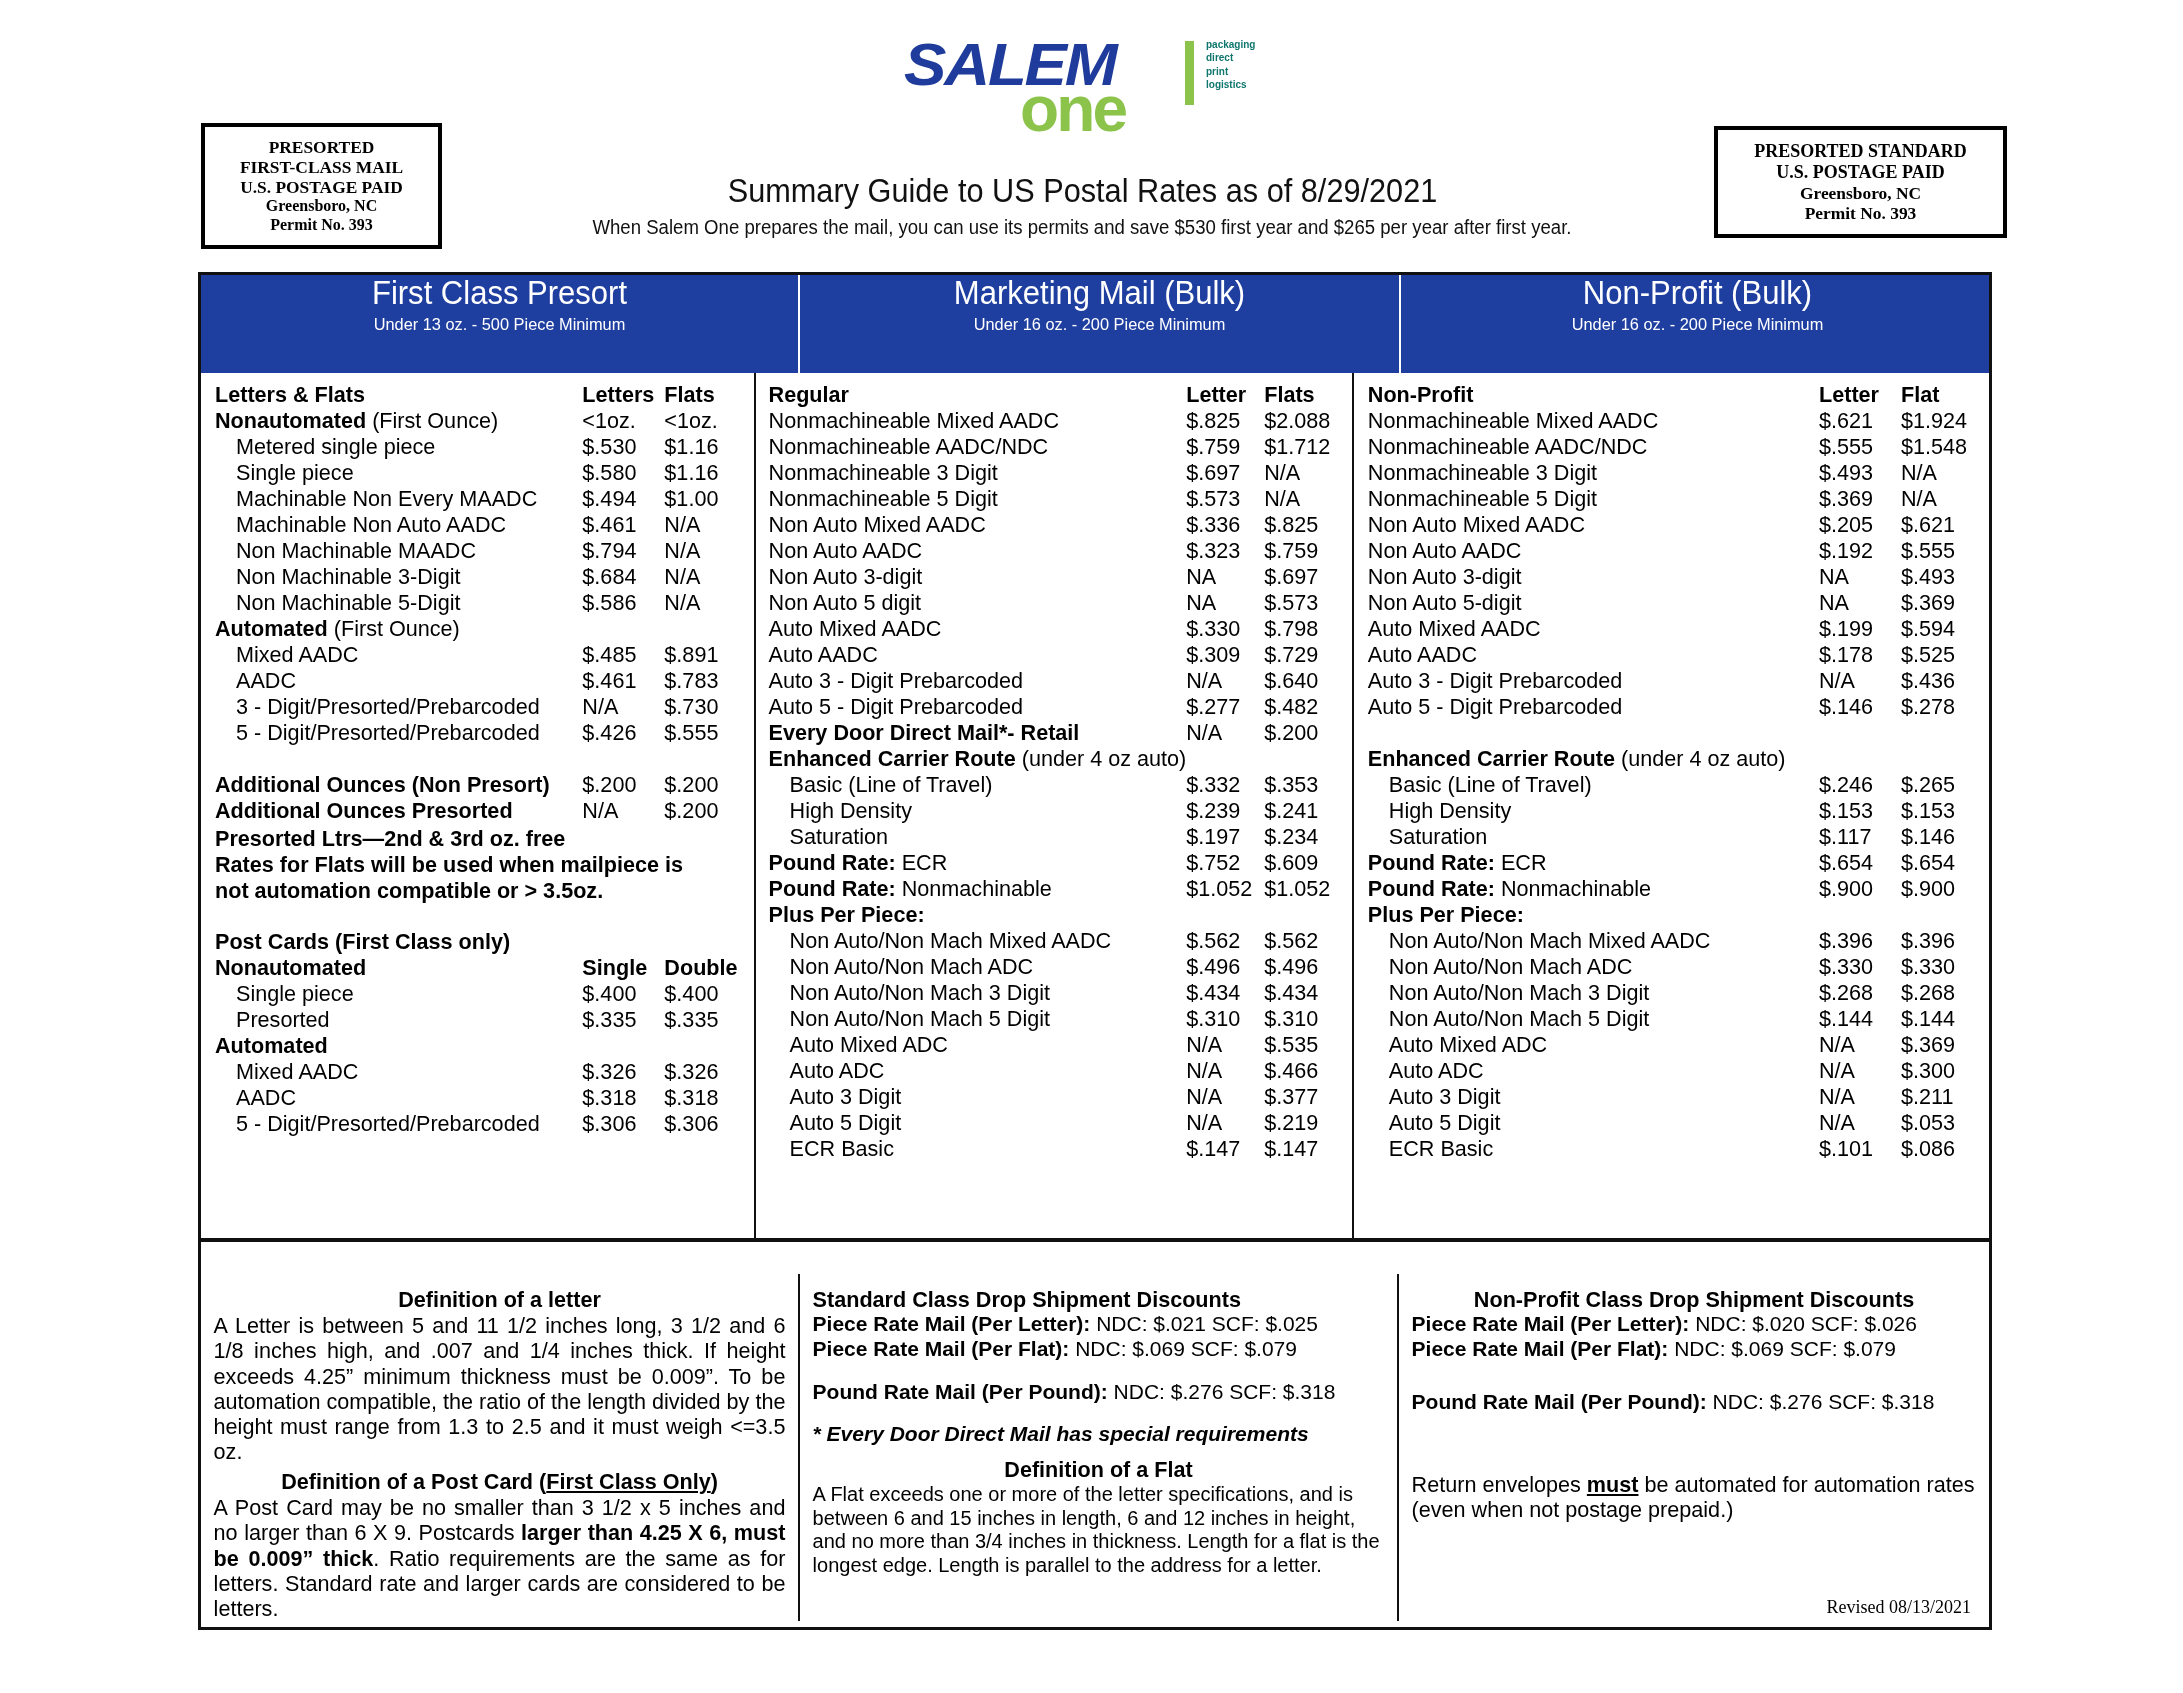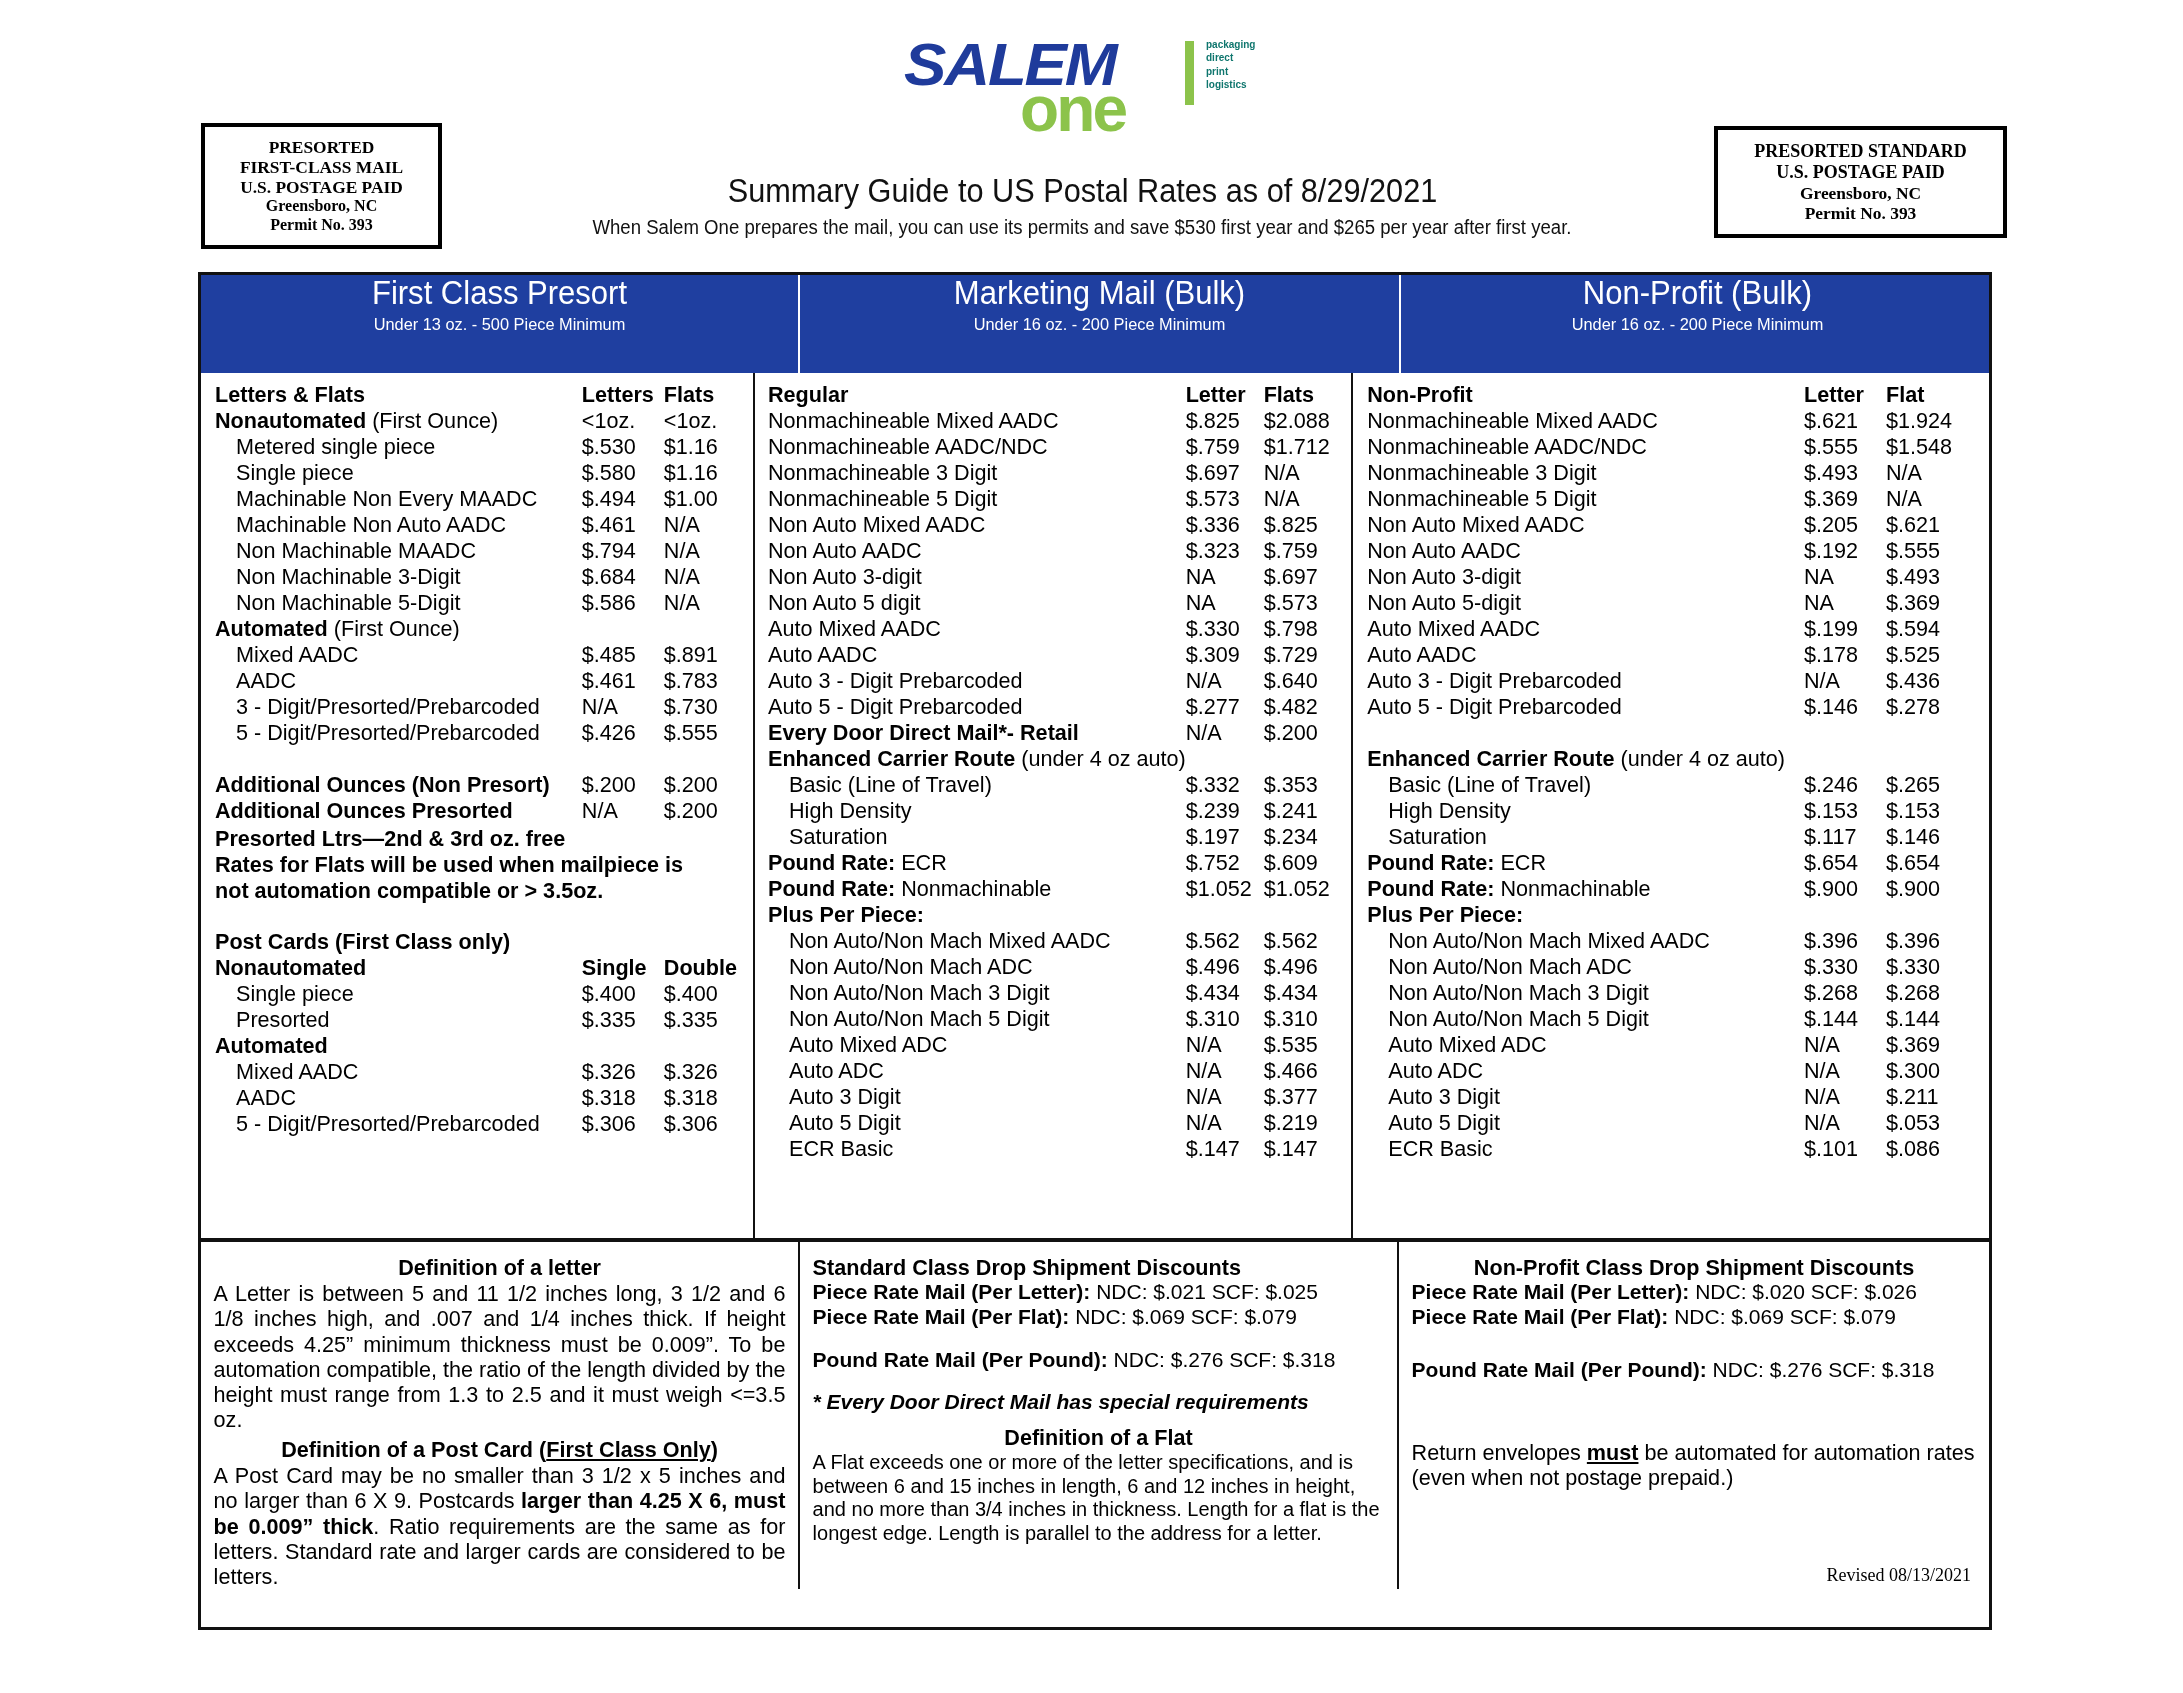--- a/index.html
+++ b/index.html
@@ -96,30 +96,30 @@
   .bluecell .bs{font-size:17.4px;font-weight:400;line-height:1.1;margin-top:4.2px;transform:scaleX(0.94);display:block;}
   .bluediv{width:0;border-left:2.1px solid #fff;}
 
   .cols{
     position:absolute;left:0;top:98px;width:100%;height:865px;display:flex;
     box-sizing:border-box;
   }
   .col{box-sizing:border-box;padding:11.2px 0 0 0;position:relative;}
   .col.c1{width:597px;padding-left:14px;padding-right:5.6px;}
   .col.c2{width:599px;padding-left:12.6px;padding-right:5.6px;border-left:2.8px solid #111;}
-  .col.c3{width:688px;padding-left:14px;padding-right:21px;border-left:2.8px solid #111;}
+  .col.c3{width:688px;padding-left:14px;padding-right:6px;border-left:2.8px solid #111;}
 
   .hdiv{
     position:absolute;left:0;top:963px;width:100%;border-top:4.2px solid #111;
   }
   .bottoms{
     position:absolute;left:0;top:967px;width:100%;height:auto;display:flex;
     box-sizing:border-box;
   }
-  .bcol{box-sizing:border-box;padding:12.6px 12.6px 0 12.6px;position:relative;}
+  .bcol{box-sizing:border-box;padding:12.6px 12.6px 0 12.6px;position:relative;margin-top:32px;}
   .bcol.b1{width:597px;}
   .bcol.b2{width:599px;border-left:2.8px solid #111;}
   .bcol.b3{width:592px;border-left:2.8px solid #111;}
 
   
   .rrow{display:flex;align-items:baseline;line-height:1.0;height:26px;white-space:nowrap;}
   .rlab{flex:1 1 auto;font-size:21.6px;overflow:visible;}
   .rv{flex:0 0 auto;font-size:21.6px;text-align:left;}
   .col.c1 .rv{width:82px;}
   .col.c1 .rv2{width:84px;}

